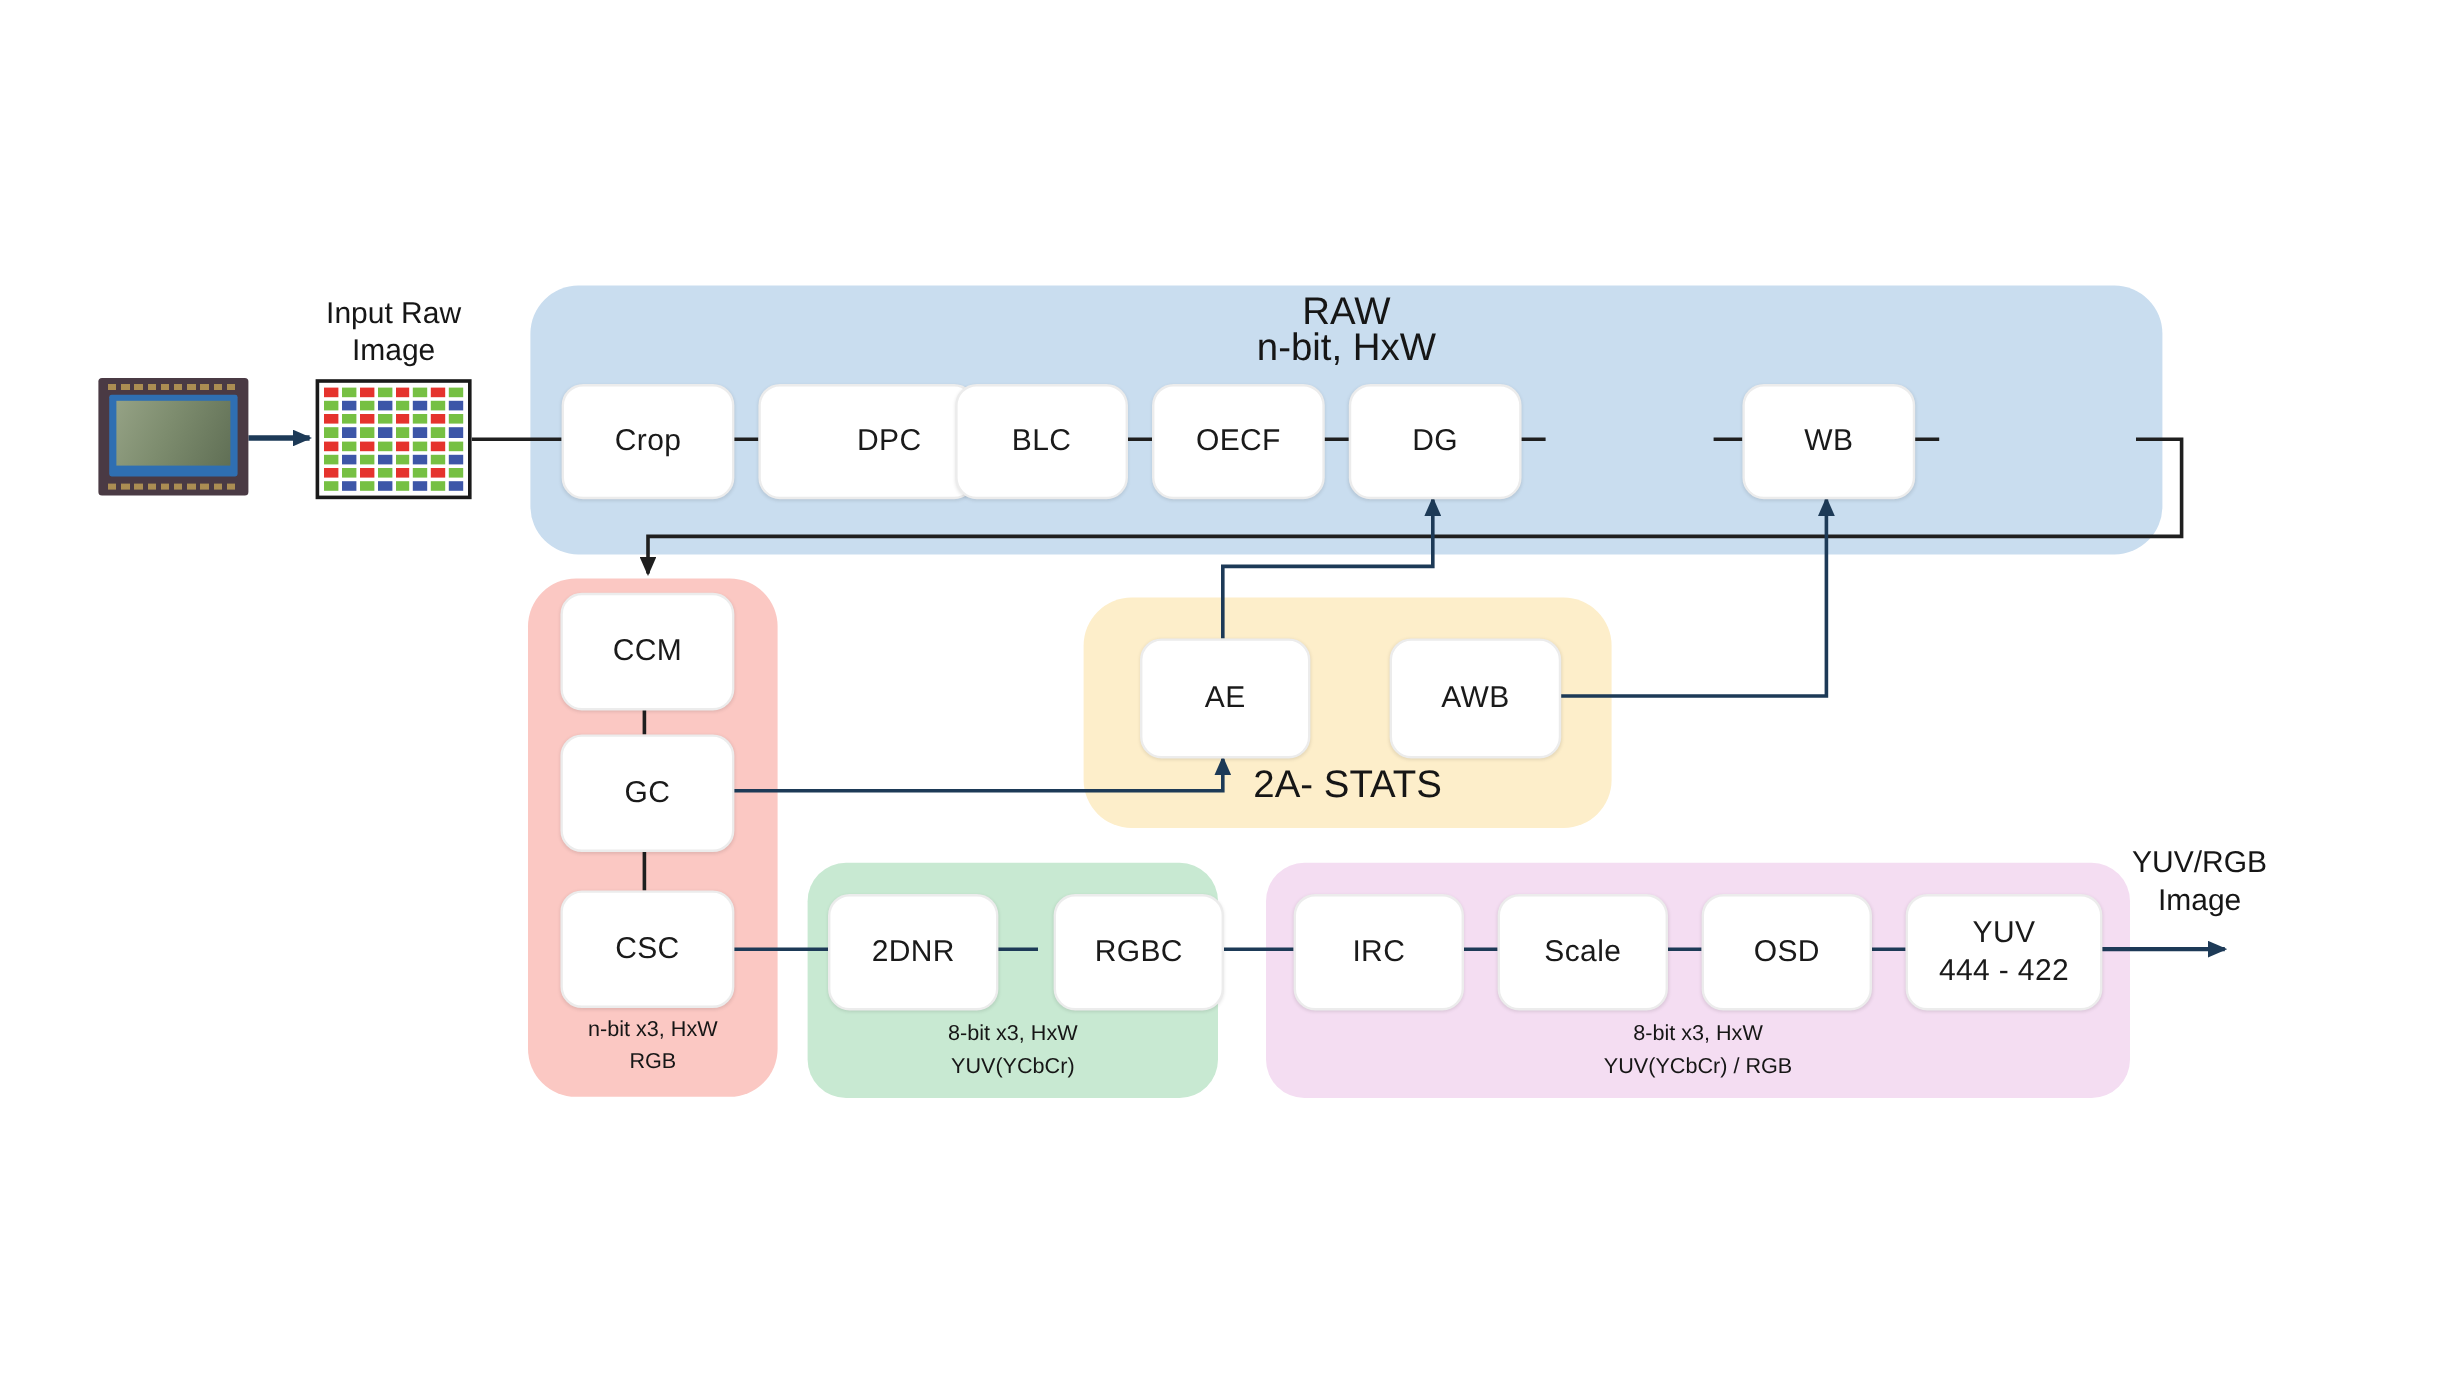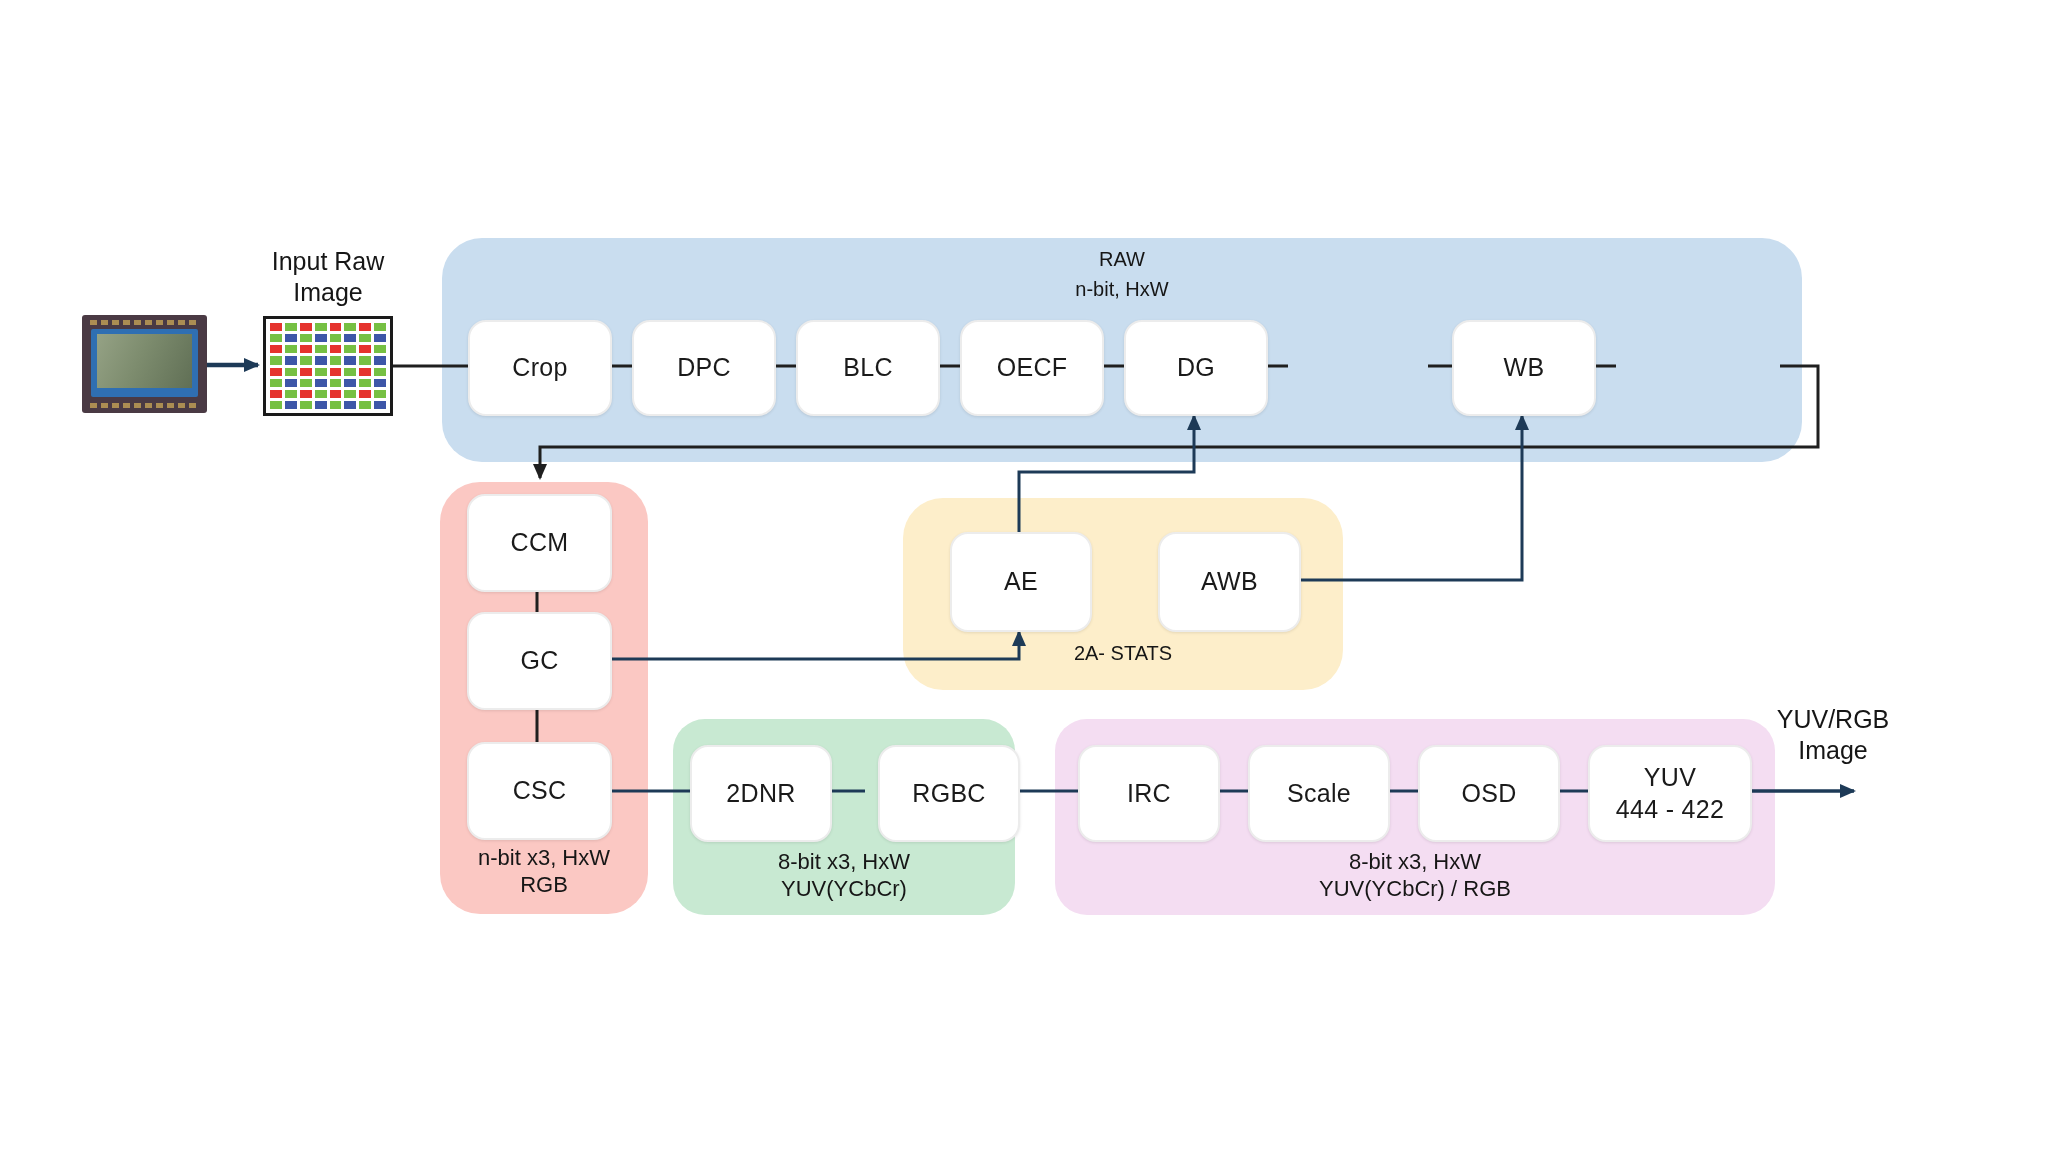--- a/index.html
+++ b/index.html
@@ -16,22 +16,22 @@
 
   .node{
     position:absolute;z-index:4;background:#ffffff;border:2px solid #ececec;
     border-radius:18px;box-shadow:0 1px 3px rgba(0,0,0,.10);
     display:flex;align-items:center;justify-content:center;
     font-size:25px;font-weight:500;letter-spacing:.3px;color:#1a1a1a;text-align:center;line-height:1.25;
   }
   .row1{top:320px;height:92px;width:140px;}
   .label{position:absolute;z-index:2;text-align:center;font-weight:500;color:#161616;}
   .label .ln{display:block;}
-  .t24{font-size:20px;line-height:30px;}
-  .t22{font-size:22px;line-height:27px;}
+  .t24{font-size:32px;line-height:30px;}
+  .t22{font-size:18px;line-height:27px;}
   .t25{font-size:25px;line-height:31px;font-weight:500;}
   svg.wires{position:absolute;left:0;top:0;z-index:3;}
 
   
   .sensor{position:absolute;left:82px;top:315px;width:125px;height:98px;background:#4a3a44;border-radius:3px;z-index:4;}
   .sensor .pads-top,.sensor .pads-bottom{
     position:absolute;left:8px;right:8px;height:5px;
     background:repeating-linear-gradient(90deg,#bd9c55 0 7px,rgba(0,0,0,0) 7px 11px);
     opacity:.85;
   }
@@ -188,21 +188,21 @@
     <path d="M1297,580 L1522,580 L1522,416" stroke="#1d3a57" stroke-width="3" fill="none" marker-end="url(#arrN)"></path>
 
     <path d="M608,791 L690,791 M828,791 L865,791 M1003,791 L1078,791 M1216,791 L1248,791 M1386,791 L1418,791 M1556,791 L1588,791" stroke="#1d3a57" stroke-width="3" fill="none"></path>
 
     <path d="M1748,791 L1854,791" stroke="#1d3a57" stroke-width="3.5" fill="none" marker-end="url(#arrN)"></path>
   </svg>
 
   <div class="node row1" style="left:468px;">
       <span>Crop</span>
     </div>
-  <div class="node row1" style="left:632px;">
+  <div class="node row1" style="left:632px;padding-left:37px;">
       <span>DPC</span>
     </div>
   <div class="node row1" style="left:796px;">
       <span>BLC</span>
     </div>
   <div class="node row1" style="left:960px;">
       <span>OECF</span>
     </div>
   <div class="node row1" style="left:1124px;">
       <span>DG</span>

